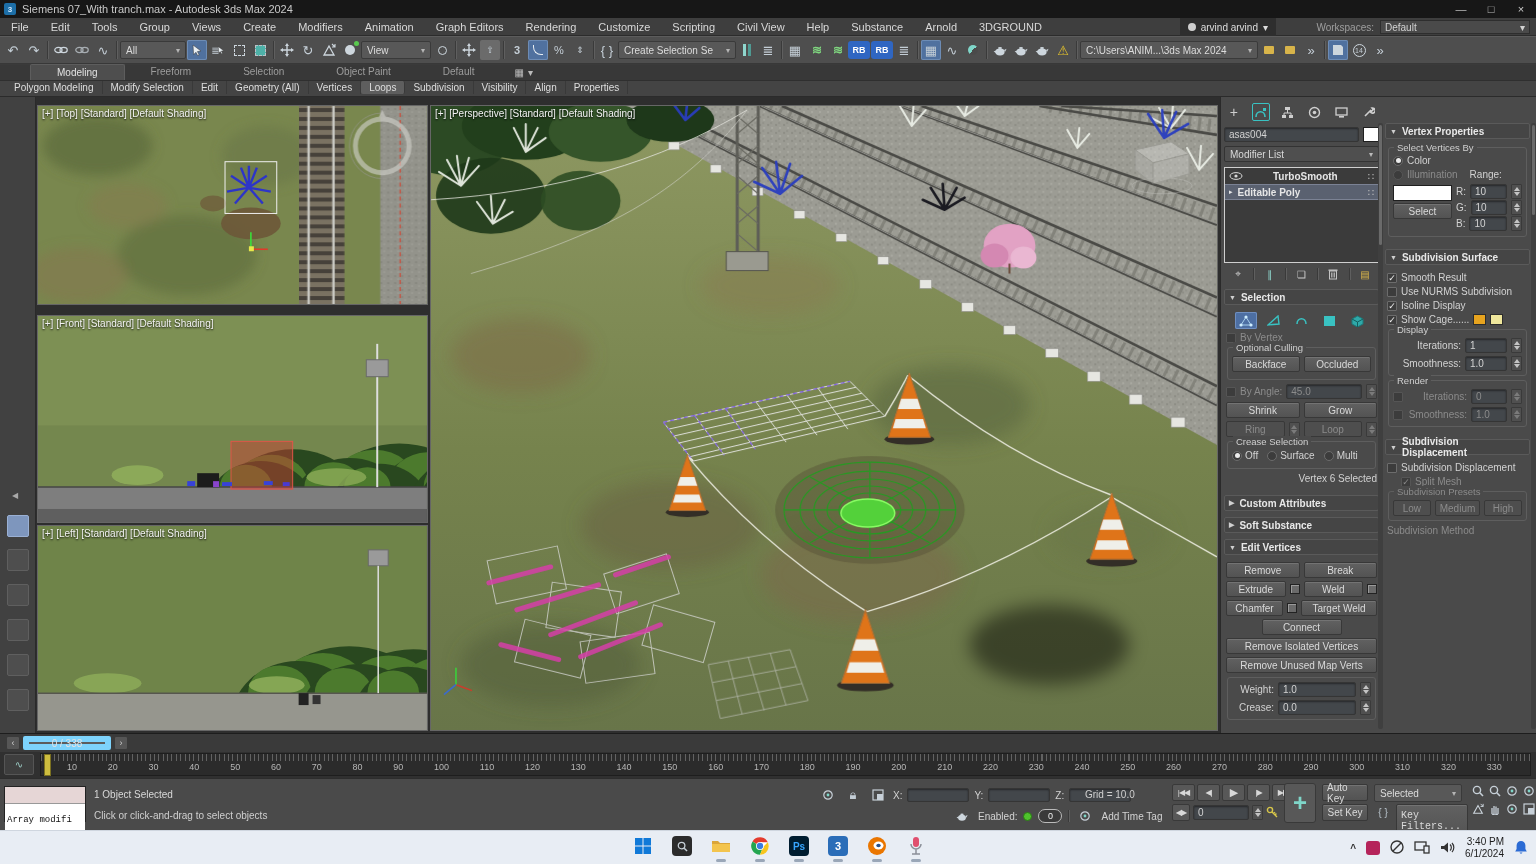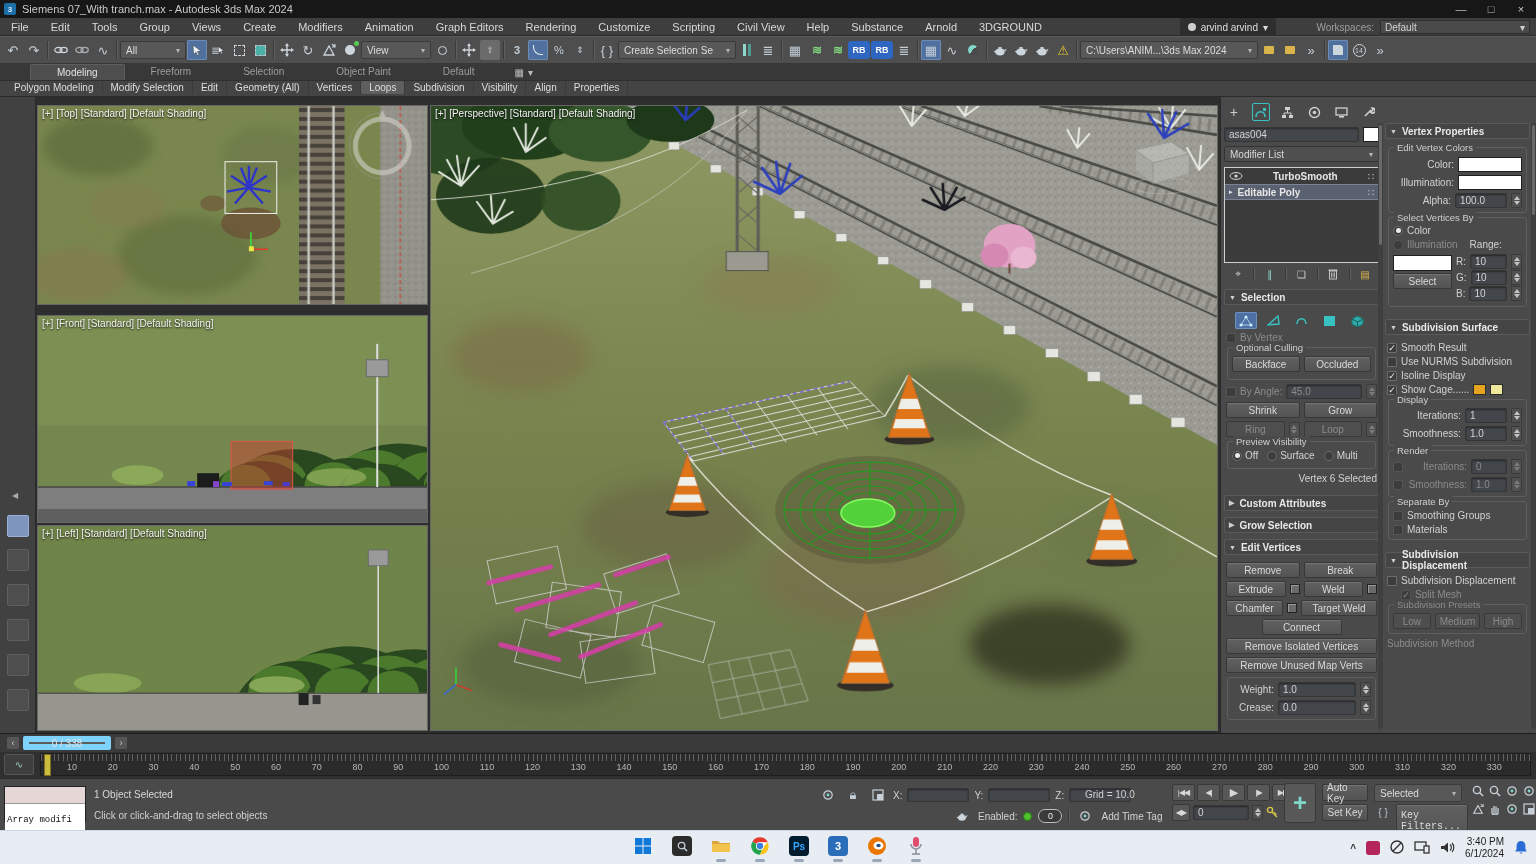--- a/index.html
+++ b/index.html
@@ -893,21 +893,21 @@
                   <i class="up"></i>
                   <i class="dn"></i>
                 </span>
               <span class="pbtn dim" style="flex:1">Loop</span>
               <span class="spin dim">
                   <i class="up"></i>
                   <i class="dn"></i>
                 </span>
             </div>
             <div class="grp">
-              <span class="glabel">Preview Visibility</span>
+              <span class="glabel">Crease Selection</span>
               <div class="row" style="margin-top:4px;gap:3px">
                 <span class="rad on"></span>
                   <span class="lab">Off</span>
                 <span class="rad" style="margin-left:6px"></span>
                   <span class="lab">Surface</span>
                 <span class="rad" style="margin-left:6px"></span>
                   <span class="lab">Multi</span>
               </div>
             </div>
             <div class="row" style="justify-content:flex-end">
@@ -918,21 +918,21 @@
 
         <div class="rollout">
           <div class="rhead">
               <span class="arr">▶</span>
               <span>Custom Attributes</span>
             </div>
         </div>
         <div class="rollout">
           <div class="rhead">
               <span class="arr">▶</span>
-              <span>Grow Selection</span>
+              <span>Soft Substance</span>
             </div>
         </div>
 
         <div class="rollout">
           <div class="rhead">
               <span class="arr">▼</span>
               <span>Edit Vertices</span>
             </div>
           <div class="rbody">
             <div class="row">
@@ -986,39 +986,20 @@
         </div>
 
       <div class="col2">
 
         <div class="rollout" style="margin-top:0">
           <div class="rhead">
               <span class="arr">▼</span>
               <span>Vertex Properties</span>
             </div>
           <div class="rbody">
-            <div class="grp">
-              <span class="glabel">Edit Vertex Colors</span>
-              <div class="row" style="margin-top:5px">
-                  <span class="lab" style="flex:1;text-align:right">Color:</span>
-                  <span class="swatch" style="width:64px"></span>
-                </div>
-              <div class="row">
-                  <span class="lab" style="flex:1;text-align:right">Illumination:</span>
-                  <span class="swatch" style="width:64px"></span>
-                </div>
-              <div class="row" style="margin-bottom:0">
-                  <span class="lab" style="flex:1;text-align:right">Alpha:</span>
-                  <span class="fld" style="width:52px">100.0</span>
-                  <span class="spin">
-                    <i class="up"></i>
-                    <i class="dn"></i>
-                  </span>
-                </div>
-            </div>
             <div class="grp">
               <span class="glabel">Select Vertices By</span>
               <div class="row" style="margin-top:3px">
                   <span class="rad on"></span>
                   <span class="lab">Color</span>
                 </div>
               <div class="row">
                   <span class="rad dim"></span>
                   <span class="lab dim">Illumination</span>
                   <span class="lab" style="margin-left:8px">Range:</span>
@@ -1116,31 +1097,20 @@
               <div class="row" style="margin-bottom:0">
                   <span class="cb dim"></span>
                   <span class="lab dim" style="flex:1;text-align:right">Smoothness:</span>
                   <span class="fld dim" style="width:36px">1.0</span>
                   <span class="spin dim">
                     <i class="up"></i>
                     <i class="dn"></i>
                   </span>
                 </div>
             </div>
-            <div class="grp">
-              <span class="glabel">Separate By</span>
-              <div class="row" style="margin-top:4px">
-                  <span class="cb dim"></span>
-                  <span class="lab">Smoothing Groups</span>
-                </div>
-              <div class="row" style="margin-bottom:0">
-                  <span class="cb dim"></span>
-                  <span class="lab">Materials</span>
-                </div>
-            </div>
           </div>
         </div>
 
         <div class="rollout">
           <div class="rhead">
               <span class="arr">▼</span>
               <span>Subdivision Displacement</span>
             </div>
           <div class="rbody">
             <div class="row">

